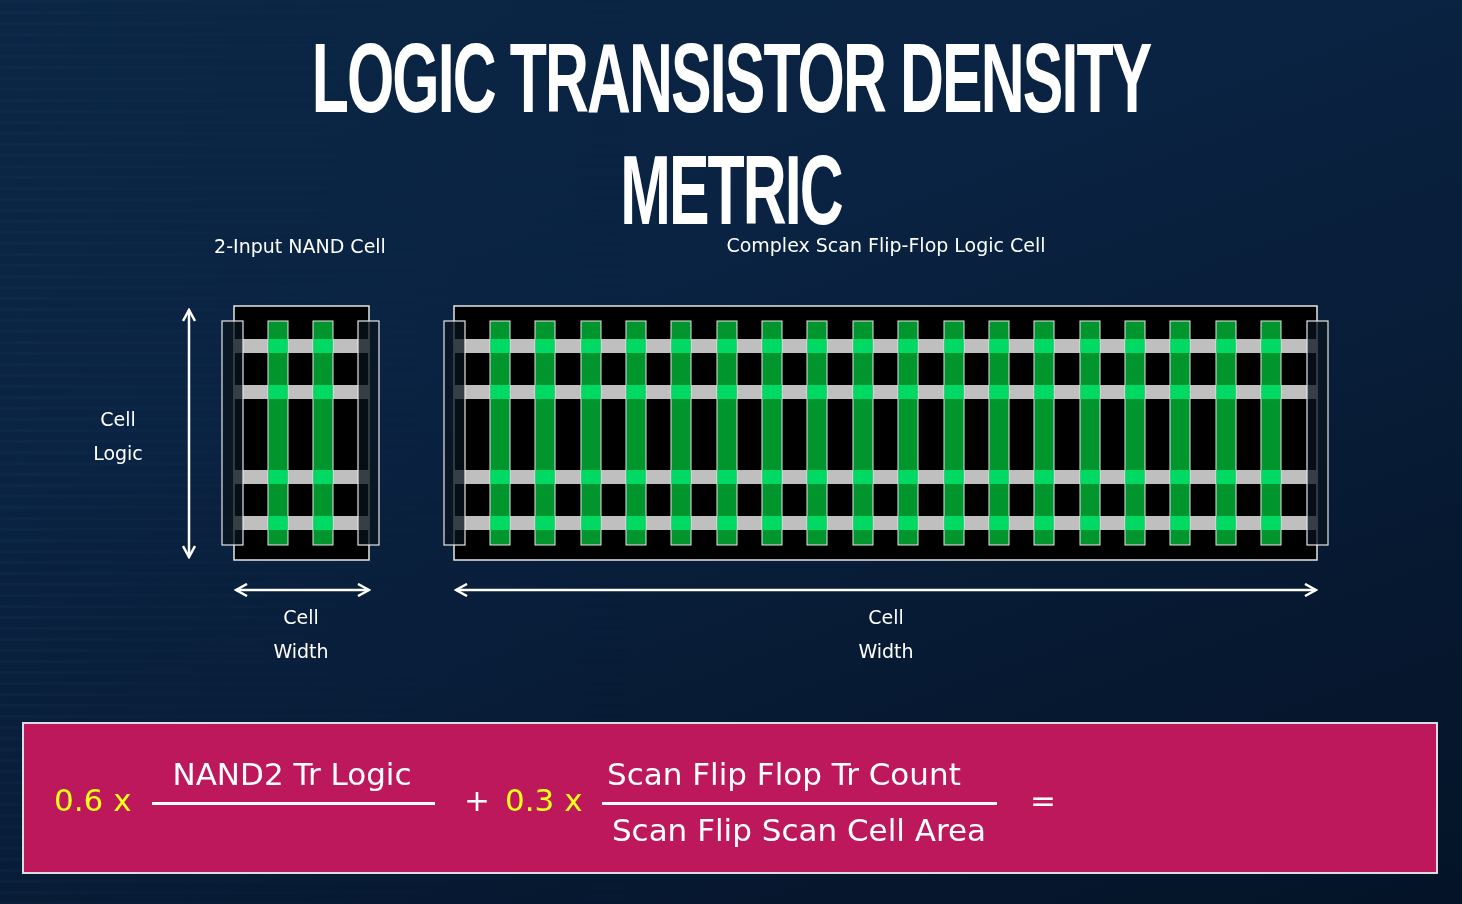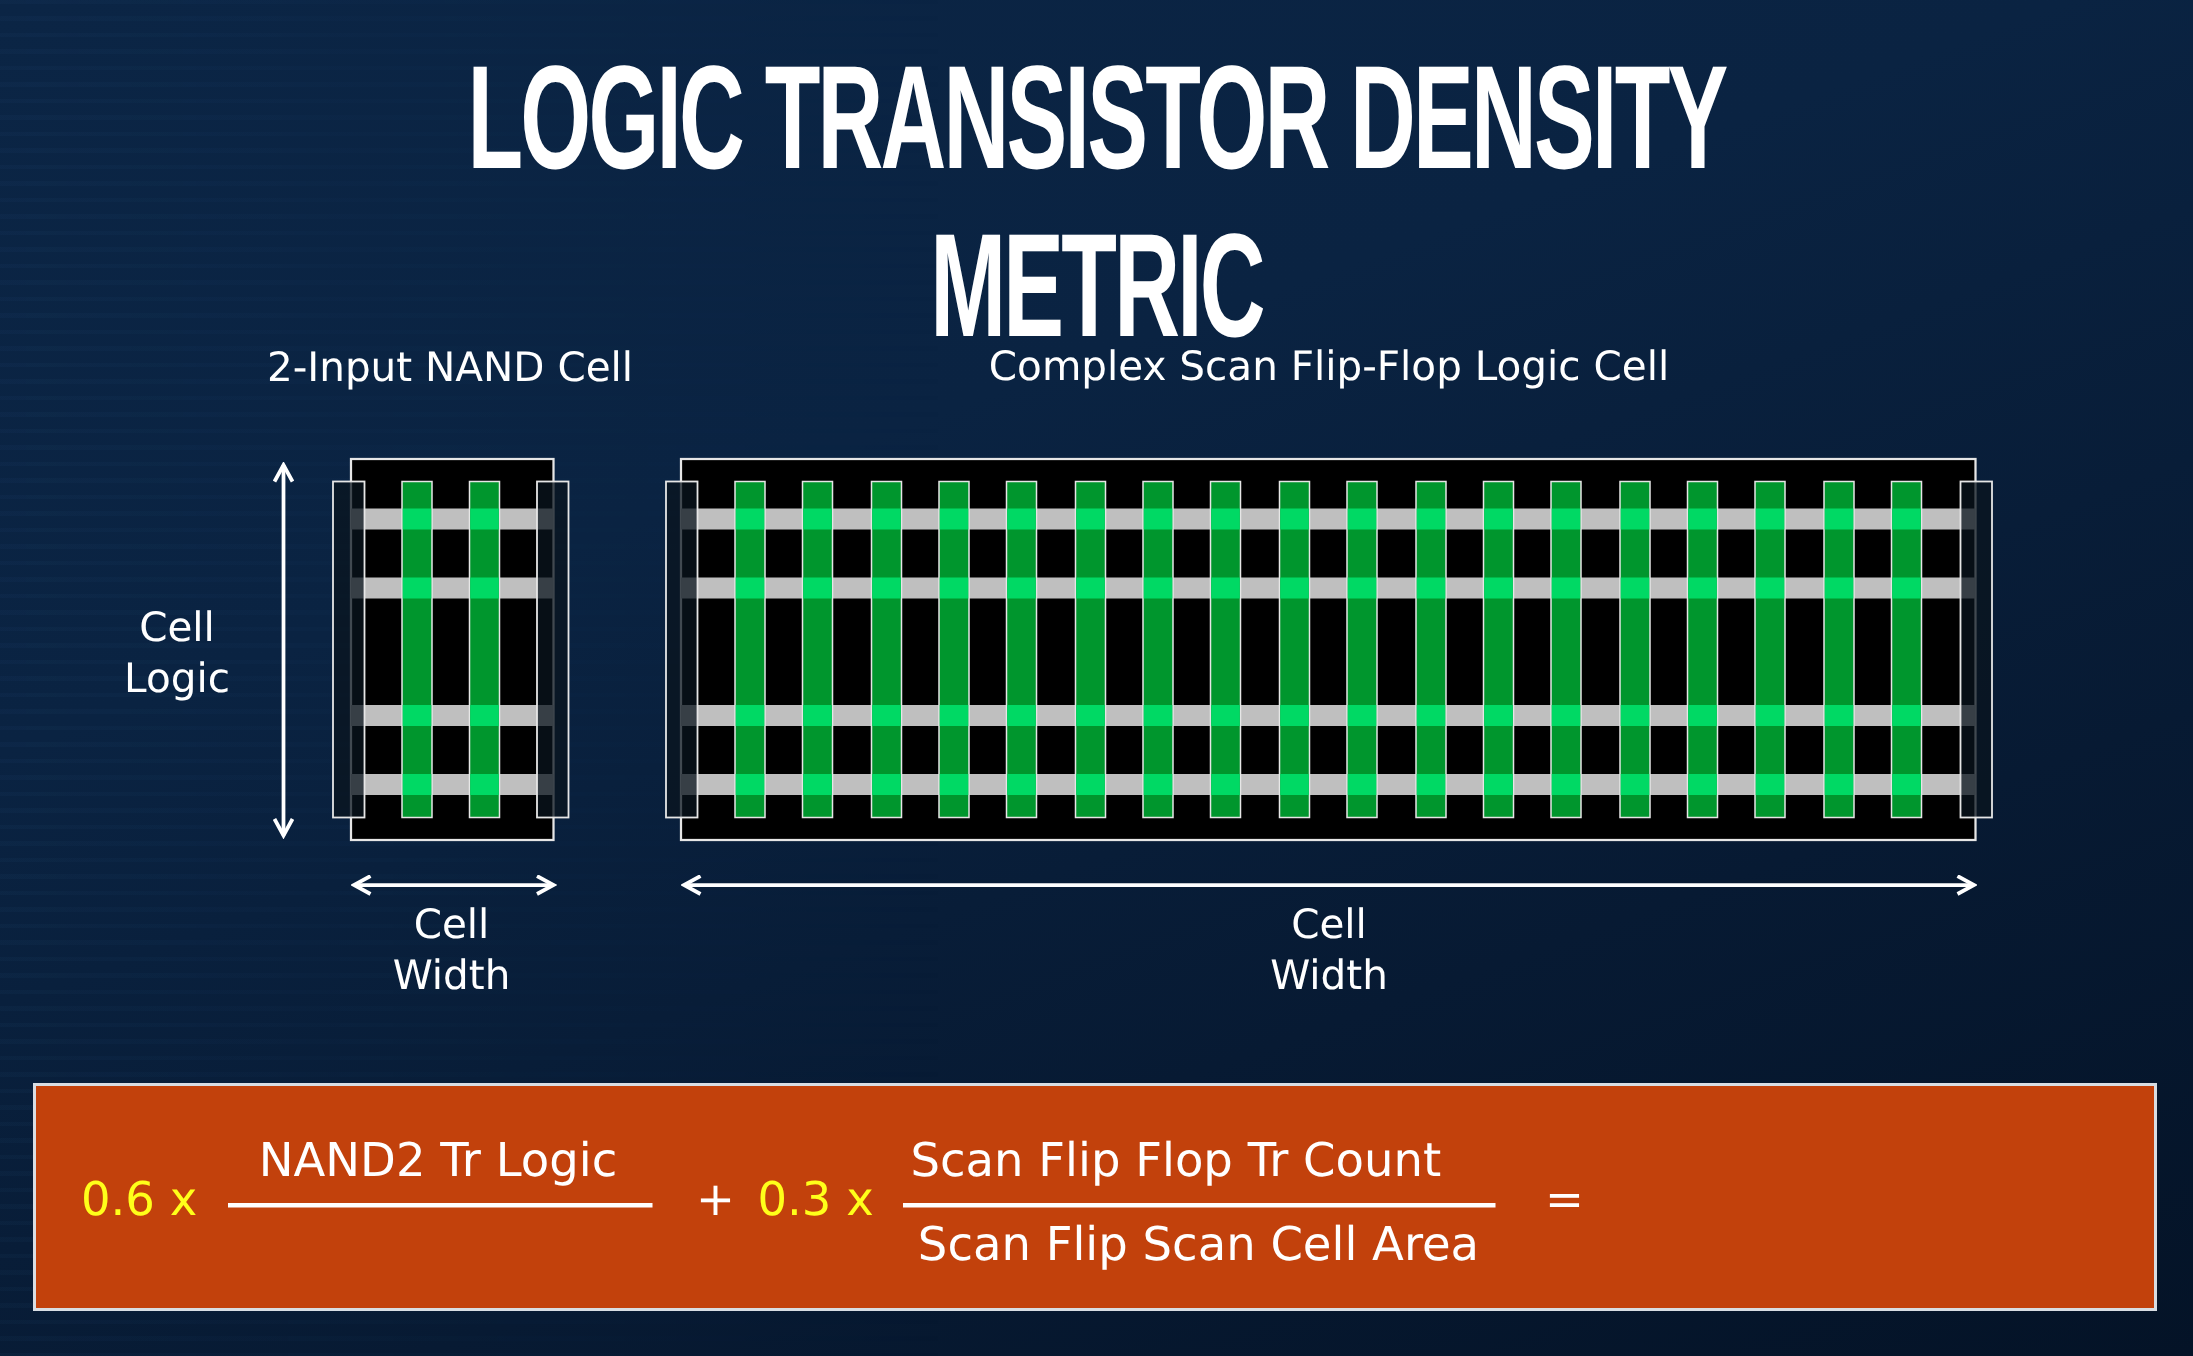--- a/index.html
+++ b/index.html
@@ -17,26 +17,26 @@
     mask-image: linear-gradient(90deg, rgba(0,0,0,1) 0%, rgba(0,0,0,0.3) 25%, rgba(0,0,0,0) 45%);
   }
   .title {
     position:absolute; left:0; top:22px; width:1462px; text-align:center;
     font-family:"Liberation Sans", sans-serif; font-weight:bold;
     font-size:98px; line-height:112px; letter-spacing:-3px;
     transform: scaleX(0.62); transform-origin: 731px 0;
     color:#fff;
   }
   .label {
-    position:absolute; font-size:27px; line-height:34px; text-align:center; color:#fff;
+    position:absolute; font-size:19px; line-height:34px; text-align:center; color:#fff;
   }
   svg.diagram { position:absolute; left:0; top:0; }
   .formula-box {
     position:absolute; left:22px; top:722px; width:1416px; height:152px;
-    background:#c2410c; border:2px solid #d8dde3; box-sizing:border-box;
+    background:#be185d; border:2px solid #d8dde3; box-sizing:border-box;
   }
   .f { position:absolute; font-size:31px; line-height:40px; white-space:nowrap; }
   .yellow { color:#ffff1a; }
   .frac-line { position:absolute; height:3px; background:#fff; }
   sup { font-size:18px; vertical-align:top; position:relative; top:-4px; }
 </style>
 </head>
 <body>
 
 <div class="streaks"></div>

